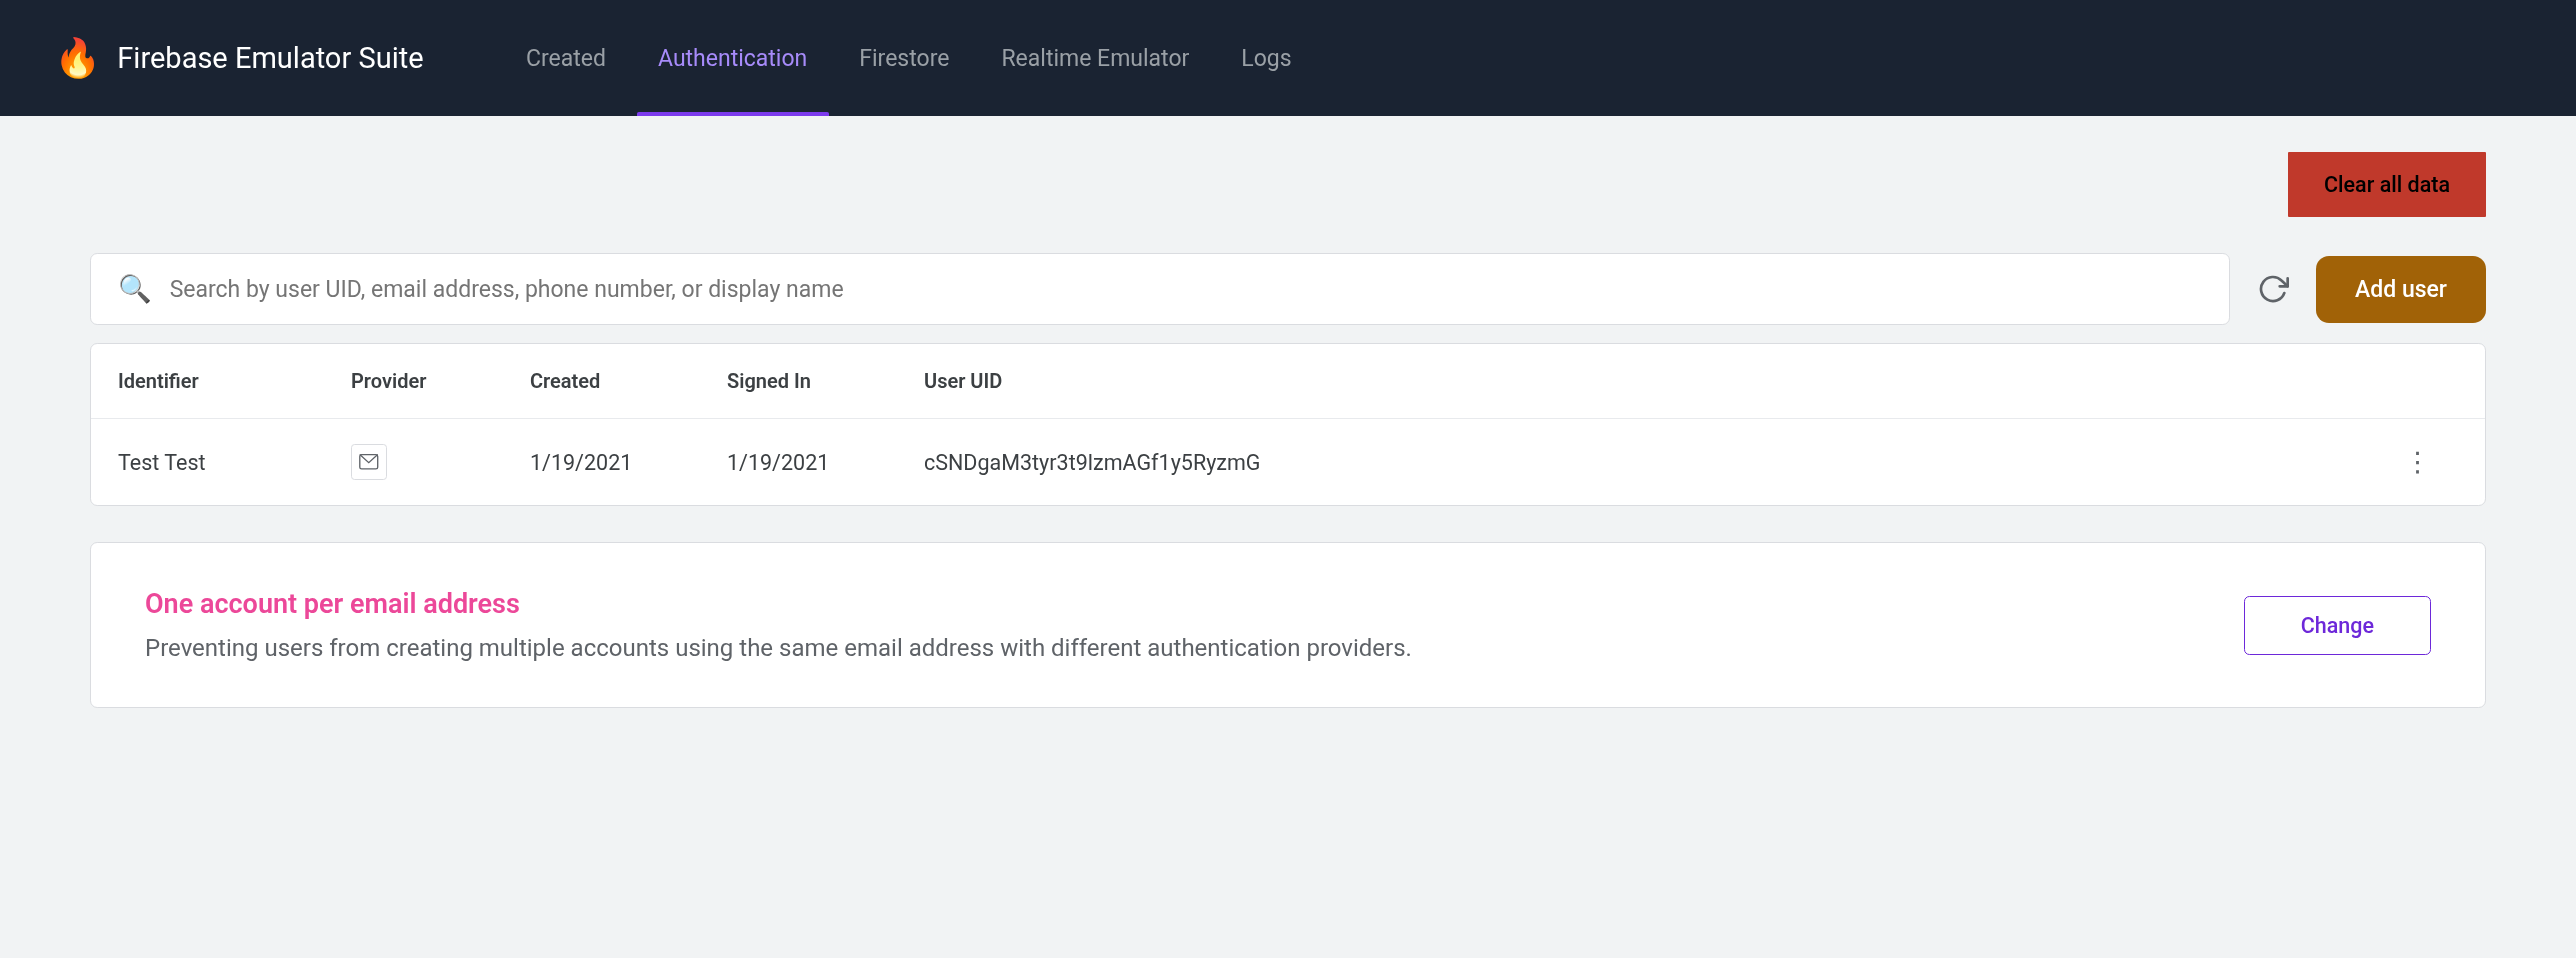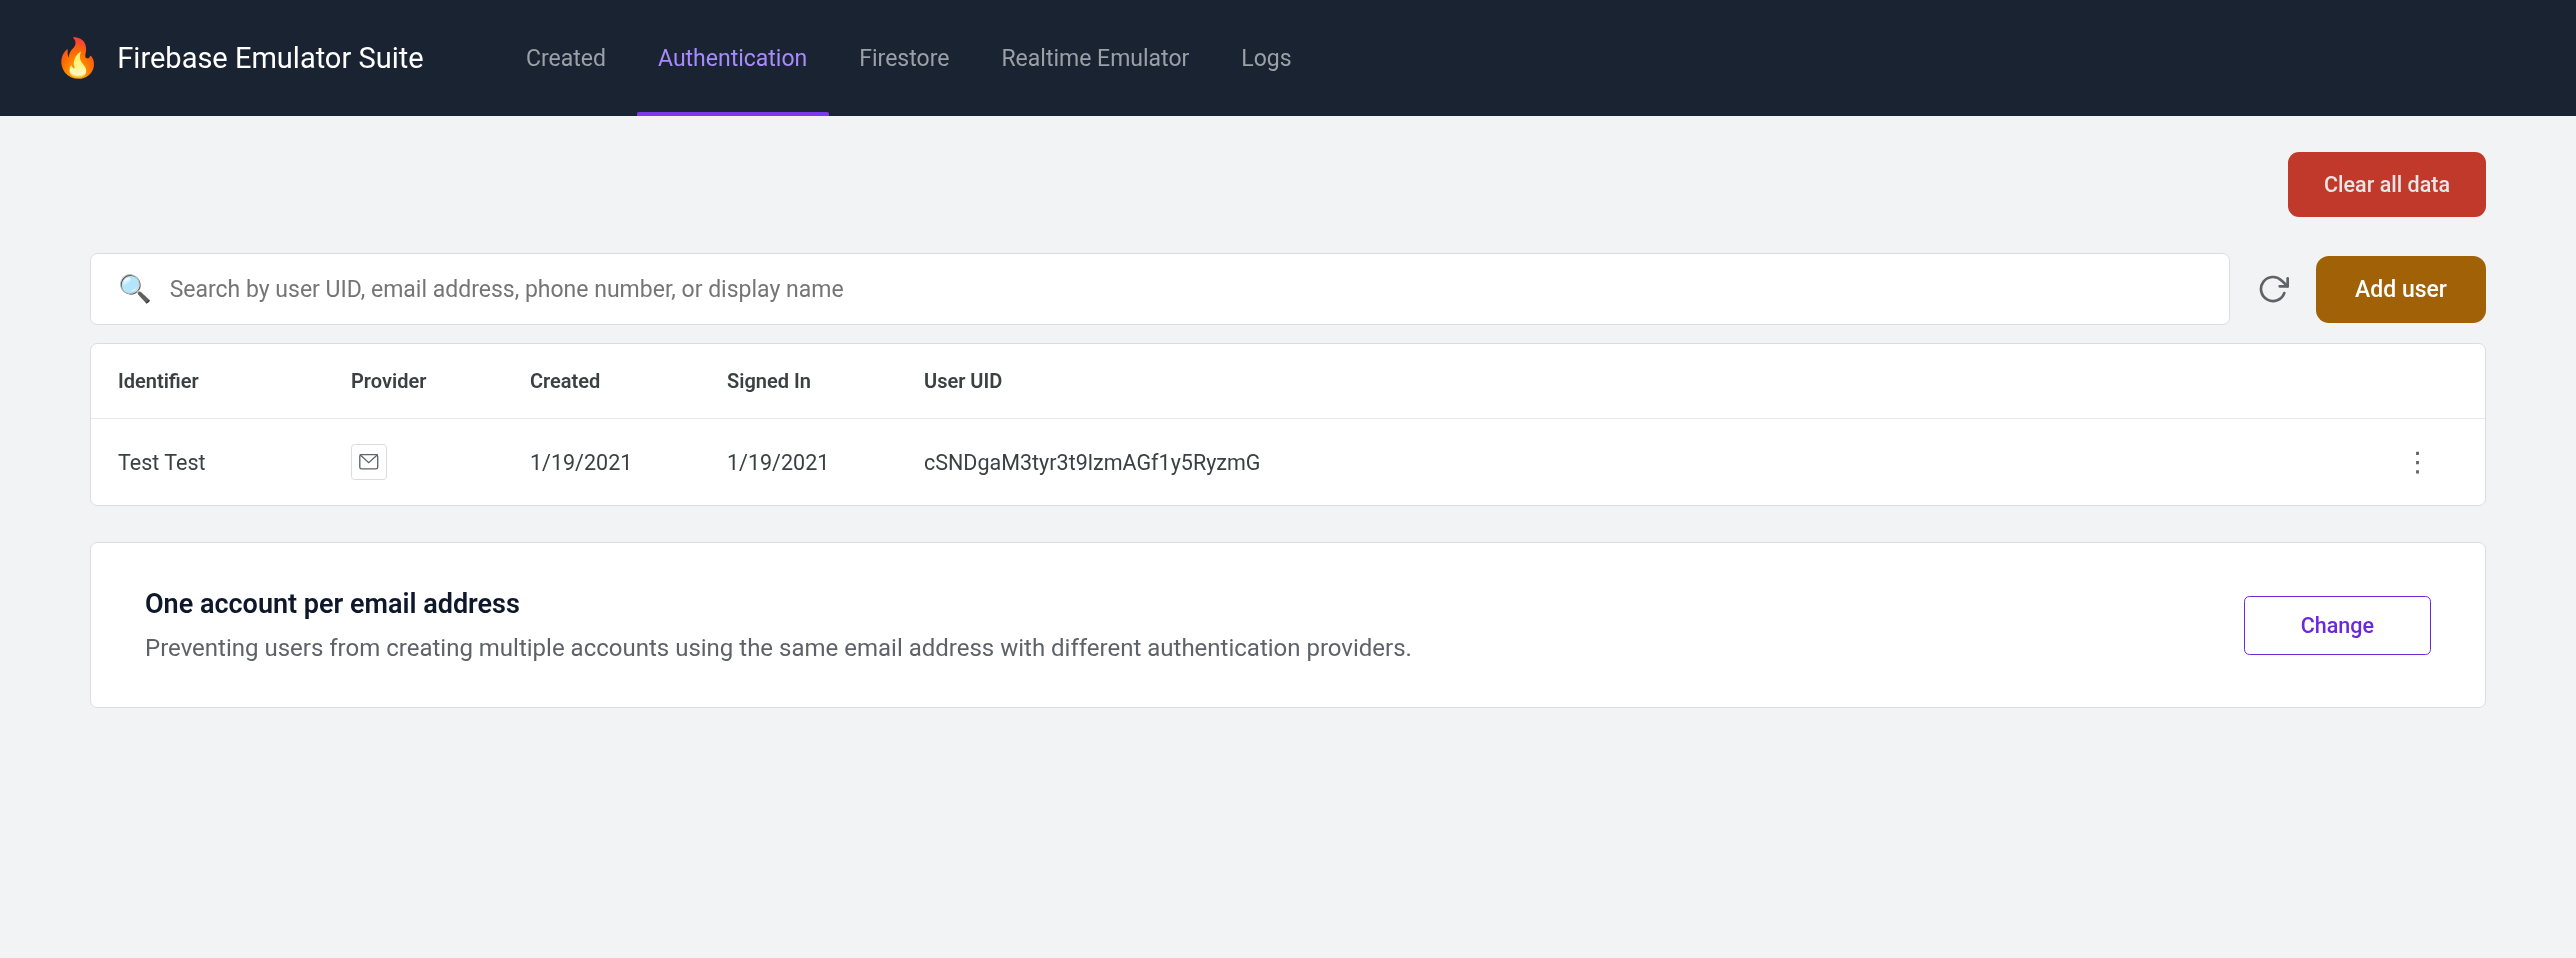--- a/index.html
+++ b/index.html
@@ -83,25 +83,25 @@
     }
 
     .top-bar {
       display: flex;
       justify-content: flex-end;
       margin-bottom: 36px;
     }
 
     .clear-all-btn {
       background-color: #c0392b;
-      color: #e5e5e5;
+      color: #000000;
       border: none;
       padding: 20px 36px;
       font-size: 21.5px;
-      border-radius: 11px;
+      border-radius: 1px;
       cursor: pointer;
       font-weight: 500;
     }
 
     
     .search-bar-container {
       display: flex;
       align-items: center;
       gap: 18px;
       margin-bottom: 18px;
@@ -230,21 +230,21 @@
       justify-content: space-between;
     }
 
     .info-card-content {
       flex: 1;
     }
 
     .info-card-title {
       font-size: 27px;
       font-weight: 600;
-      color: #0f172a;
+      color: #ec4899;
       margin-bottom: 14.3px;
     }
 
     .info-card-desc {
       font-size: 24px;
       color: #5f6368;
     }
 
     .change-btn {
       background: white;

